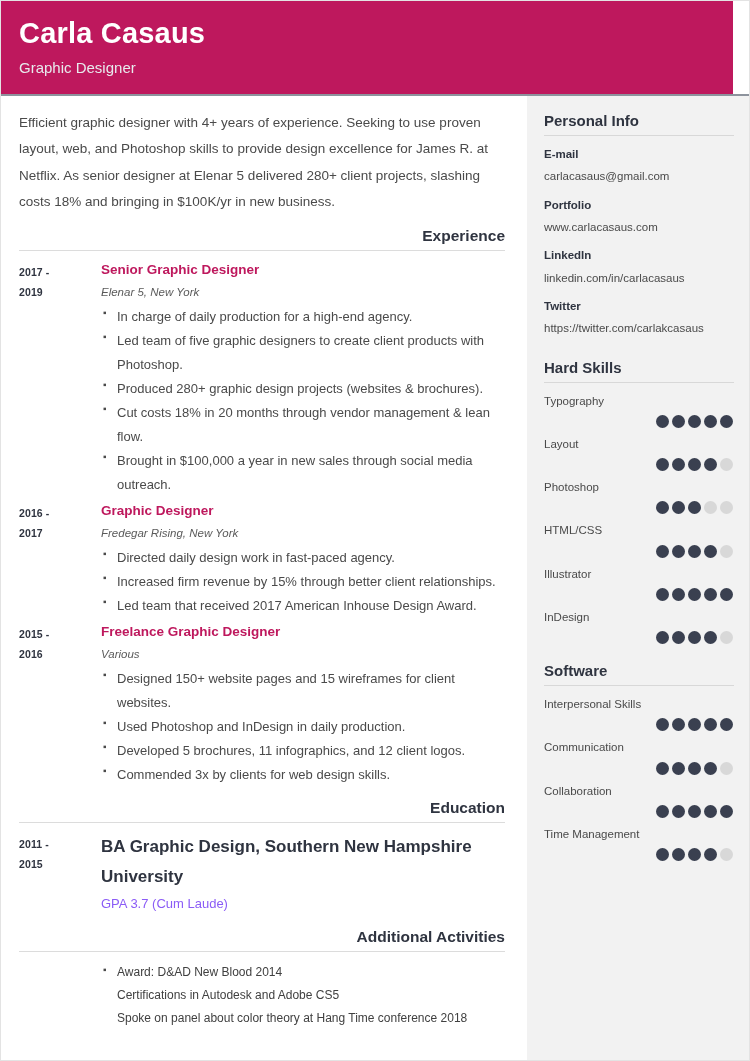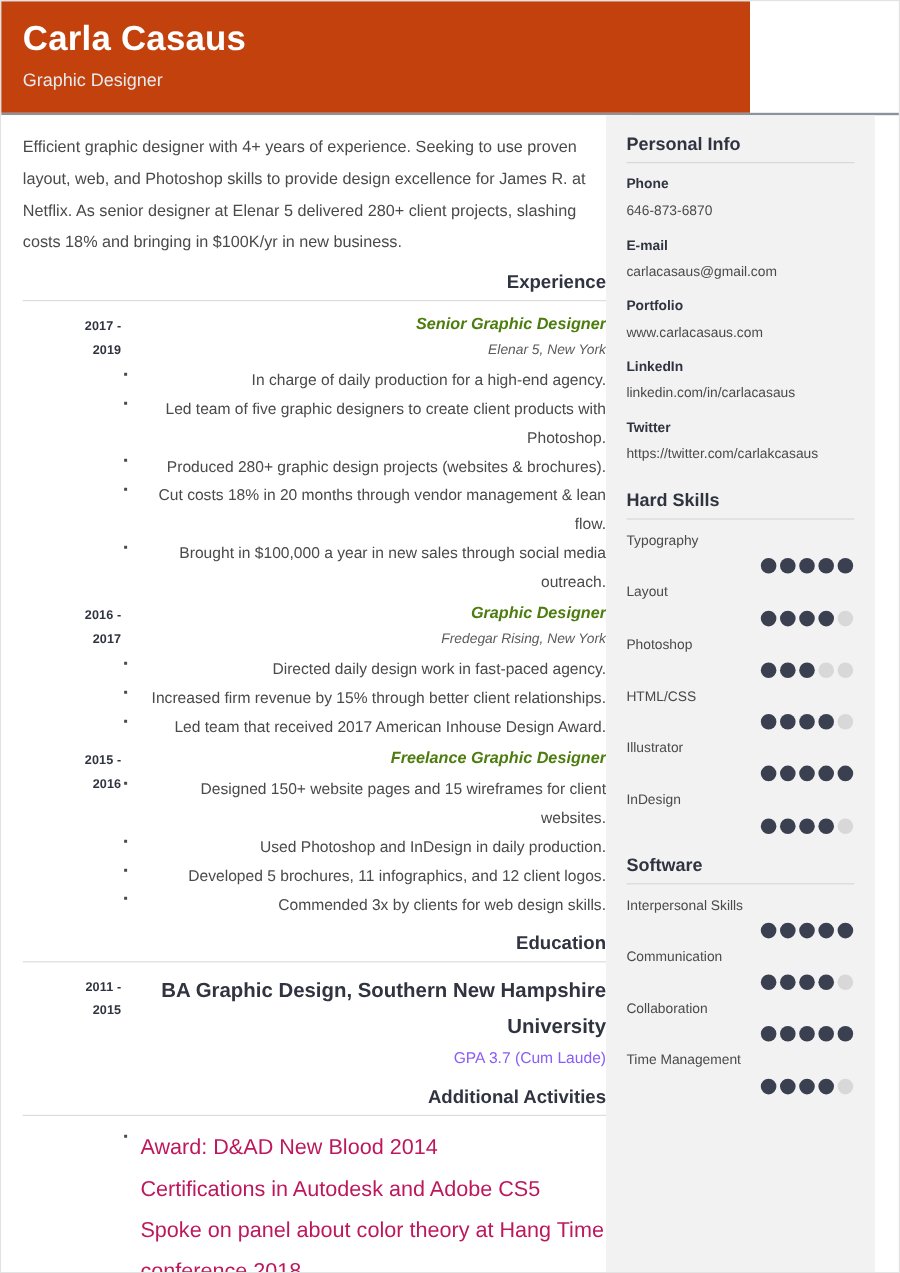--- a/index.html
+++ b/index.html
@@ -19,23 +19,23 @@
     background: #ffffff;
     border: 1px solid #e3e3e3;
     overflow: hidden;
   }
 
   
   .header {
     position: absolute;
     left: 0;
     top: 0;
-    width: 624px;
+    width: 732px;
     height: 93px;
-    background: #c2410c;
+    background: #be185d;
     box-sizing: border-box;
     padding: 16px 0 0 18px;
   }
   .header-name {
     font-size: 29px;
     font-weight: bold;
     color: #ffffff;
     letter-spacing: 0.2px;
     line-height: 1.15;
     margin: 0;
@@ -61,21 +61,21 @@
     left: 0;
     top: 95px;
     width: 526px;
     bottom: 0;
     box-sizing: border-box;
     padding: 14px 22px 0 18px;
     background: #ffffff;
   }
   .side-col {
     position: absolute;
-    left: 504px;
+    left: 526px;
     top: 95px;
     width: 224px;
     bottom: 0;
     box-sizing: border-box;
     padding: 16px 17px 0 17px;
     background: #f2f2f2;
   }
 
   
   .summary {
@@ -99,42 +99,40 @@
     height: 1px;
     background: #dcdcdc;
     margin-bottom: 9px;
   }
 
   
   .entry {
     display: flex;
     align-items: flex-start;
     margin-bottom: 4px;
-    text-align: right;
   }
   .entry-dates {
     width: 82px;
     flex: 0 0 82px;
     font-size: 10.5px;
     font-weight: bold;
     color: #2f3440;
     line-height: 1.85;
     padding-top: 3px;
     letter-spacing: 0.1px;
   }
   .entry-body {
     flex: 1 1 auto;
     min-width: 0;
   }
   .entry-role {
     font-size: 13.5px;
     font-weight: bold;
-    color: #4d7c0f;
+    color: #be185d;
     line-height: 1.5;
-    font-style: italic;
   }
   .entry-company {
     font-size: 11.5px;
     font-style: italic;
     color: #5a5a5a;
     line-height: 1.7;
     margin-top: 2px;
   }
   .bullets {
     list-style: none;
@@ -170,22 +168,22 @@
     color: #8b5cf6;
     line-height: 1.85;
   }
 
   
   .activities {
     margin-left: 82px;
   }
   .activity-line {
     position: relative;
-    font-size: 18px;
-    color: #be185d;
+    font-size: 12px;
+    color: #404040;
     line-height: 1.9;
     padding-left: 16px;
   }
   .activity-line.bulleted::before {
     content: "\25AA";
     position: absolute;
     left: 2px;
     top: -1px;
     font-size: 10px;
     color: #4a4a4a;
@@ -288,20 +286,21 @@
               <li>Directed daily design work in fast-paced agency.</li>
               <li>Increased firm revenue by 15% through better client relationships.</li>
               <li>Led team that received 2017 American Inhouse Design Award.</li>
             </ul>
           </div>
         </div>
         <div class="entry">
           <div class="entry-dates">2015 -<br>2016</div>
           <div class="entry-body">
             <div class="entry-role">Freelance Graphic Designer</div>
+            <div class="entry-company">Various</div>
             <ul class="bullets">
               <li>Designed 150+ website pages and 15 wireframes for client websites.</li>
               <li>Used Photoshop and InDesign in daily production.</li>
               <li>Developed 5 brochures, 11 infographics, and 12 client logos.</li>
               <li>Commended 3x by clients for web design skills.</li>
             </ul>
           </div>
         </div>
       </div>
 
@@ -326,24 +325,20 @@
       </div>
 
   </div>
 
   <div class="side-col">
 
     <div class="side-head">Personal Info</div>
     <div class="side-rule"></div>
     <div id="personal-info-list">
         <div class="side-block">
-          <div class="side-label">Phone</div>
-          <div class="side-value">646-873-6870</div>
-        </div>
-        <div class="side-block">
           <div class="side-label">E-mail</div>
           <div class="side-value">carlacasaus@gmail.com</div>
         </div>
         <div class="side-block">
           <div class="side-label">Portfolio</div>
           <div class="side-value">www.carlacasaus.com</div>
         </div>
         <div class="side-block">
           <div class="side-label">LinkedIn</div>
           <div class="side-value">linkedin.com/in/carlacasaus</div>

